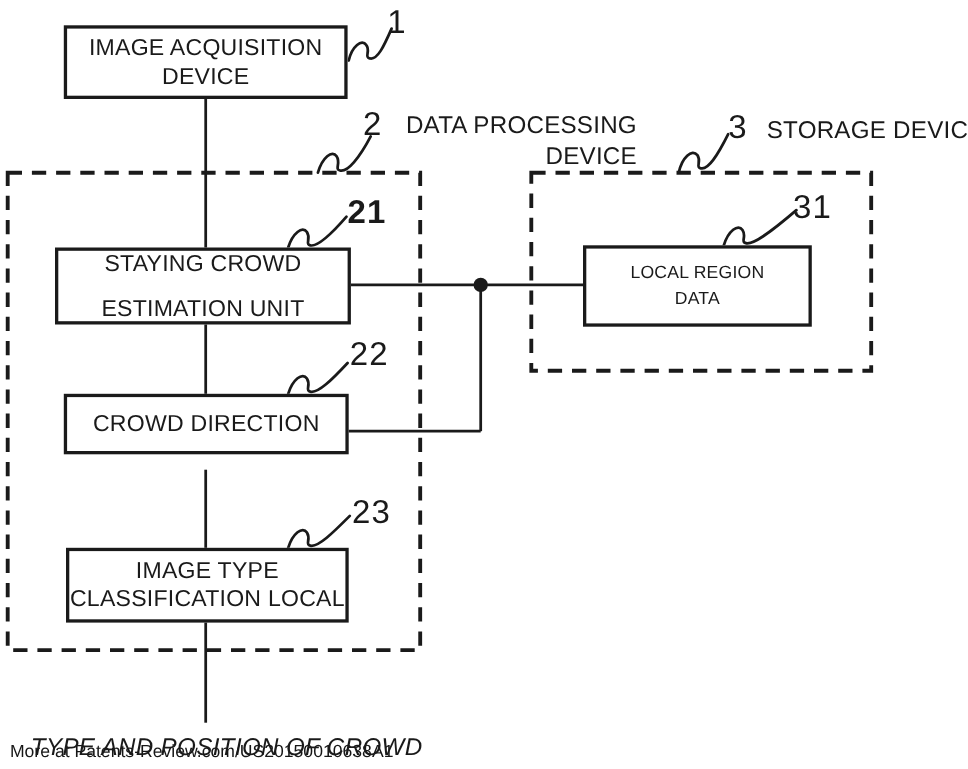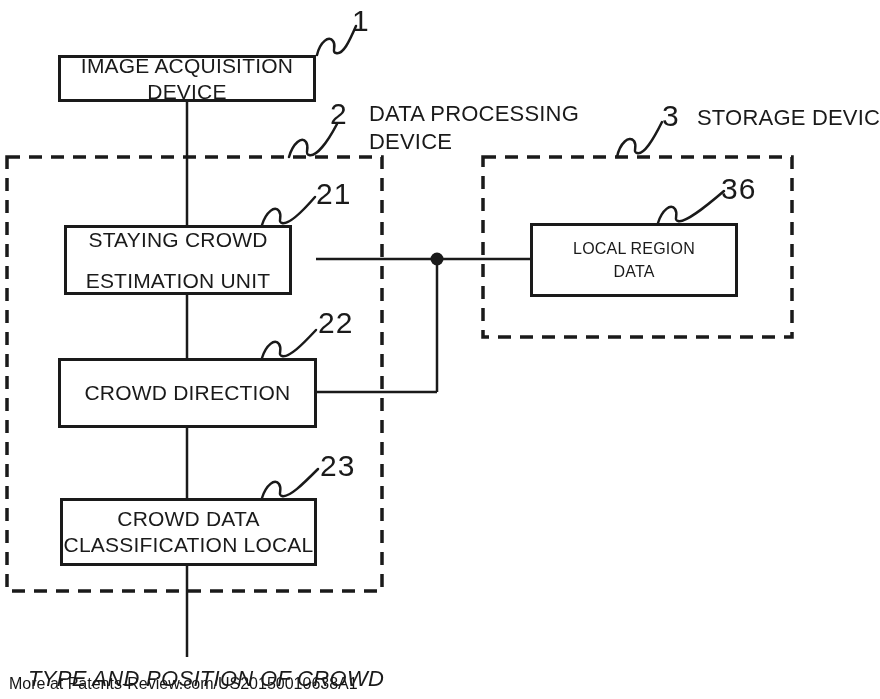--- a/index.html
+++ b/index.html
@@ -56,20 +56,21 @@
   .container-label {
     position: absolute;
     z-index: 3;
     font-size: 22px;
     line-height: 28px;
     letter-spacing: 0.2px;
     white-space: nowrap;
   }
   .container-label .cl {
     display: block;
+    text-align: right;
   }
   .output-label {
     position: absolute;
     z-index: 3;
     font-size: 22px;
     letter-spacing: 0.3px;
     white-space: nowrap;
   }
   .watermark {
     position: absolute;
@@ -107,51 +108,51 @@
       <path d="M317,55 C320,42 329,35 333,41 C337,46 331,52 336,53 C343,55 349,42 356,26"></path>
       <path d="M289,157 C293,143 302,136 306,142 C310,148 304,154 309,155 C316,157 327,143 337,124"></path>
       <path d="M617,157 C620,143 629,135 634,141 C638,147 632,152 637,153 C644,155 653,140 662,122"></path>
       <path d="M262,225 C266,212 275,205 279,211 C283,217 277,222 282,223 C289,225 302,212 315,197"></path>
       <path d="M262,358 C266,345 275,338 279,344 C283,350 277,355 282,356 C289,358 302,345 316,330"></path>
       <path d="M262,498 C266,485 275,478 279,484 C283,490 277,495 282,496 C289,498 303,484 318,469"></path>
       <path d="M658,223 C662,210 671,203 675,209 C679,215 673,220 678,221 C685,223 703,209 724,191"></path>
     </g>
   </svg>
 
-  <div class="unit-box" style="left:58px; top:23px; width:258px; height:47px;margin-top:32px;">
+  <div class="unit-box" style="left:58px; top:23px; width:258px; height:67px;">
     <span class="bl">IMAGE ACQUISITION</span>
     <span class="bl">DEVICE</span>
   </div>
 
-  <div class="unit-box" style="left:64px; top:225px; width:228px; height:70px;gap:15px;">
+  <div class="unit-box" style="left:50px; top:225px; width:269px; height:70px;gap:15px;">
     <span class="bl">STAYING CROWD</span>
     <span class="bl">ESTIMATION UNIT</span>
   </div>
 
-  <div class="unit-box" style="left:58px; top:358px; width:259px; height:70px;">
+  <div class="unit-box" style="left:58px; top:358px; width:259px; height:55px;">
     <span class="bl">CROWD DIRECTION</span>
   </div>
 
   <div class="unit-box" style="left:60px; top:498px; width:257px; height:68px;">
-    <span class="bl">CROWD DATA</span>
+    <span class="bl">IMAGE TYPE</span>
     <span class="bl">CLASSIFICATION LOCAL</span>
   </div>
 
   <div class="unit-box small" style="left:530px; top:223px; width:208px; height:74px;">
     <span class="bl">LOCAL REGION</span>
     <span class="bl">DATA</span>
   </div>
 
   <div class="ref-num" style="left:352px; top:6px;">1</div>
   <div class="ref-num" style="left:330px; top:99px;">2</div>
   <div class="ref-num" style="left:662px; top:101px;">3</div>
-  <div class="ref-num" style="left:316px; top:179px;">21</div>
+  <div class="ref-num" style="left:316px; top:179px;font-weight:bold;">21</div>
   <div class="ref-num" style="left:318px; top:308px;">22</div>
   <div class="ref-num" style="left:320px; top:451px;">23</div>
-  <div class="ref-num" style="left:721px; top:174px;">36</div>
+  <div class="ref-num" style="left:721px; top:174px;">31</div>
 
   <div class="container-label" style="left:369px; top:100px;">
     <span class="cl">DATA PROCESSING</span>
     <span class="cl">DEVICE</span>
   </div>
   <div class="container-label" style="left:697px; top:104px;">STORAGE DEVICE</div>
 
   <div class="watermark" style="left:9px; top:675px;">More at Patents-Review.com/US20150010638A1</div>
   <div class="output-label" style="left:28px; top:666px;font-style:italic;">TYPE AND POSITION OF CROWD</div>
 

